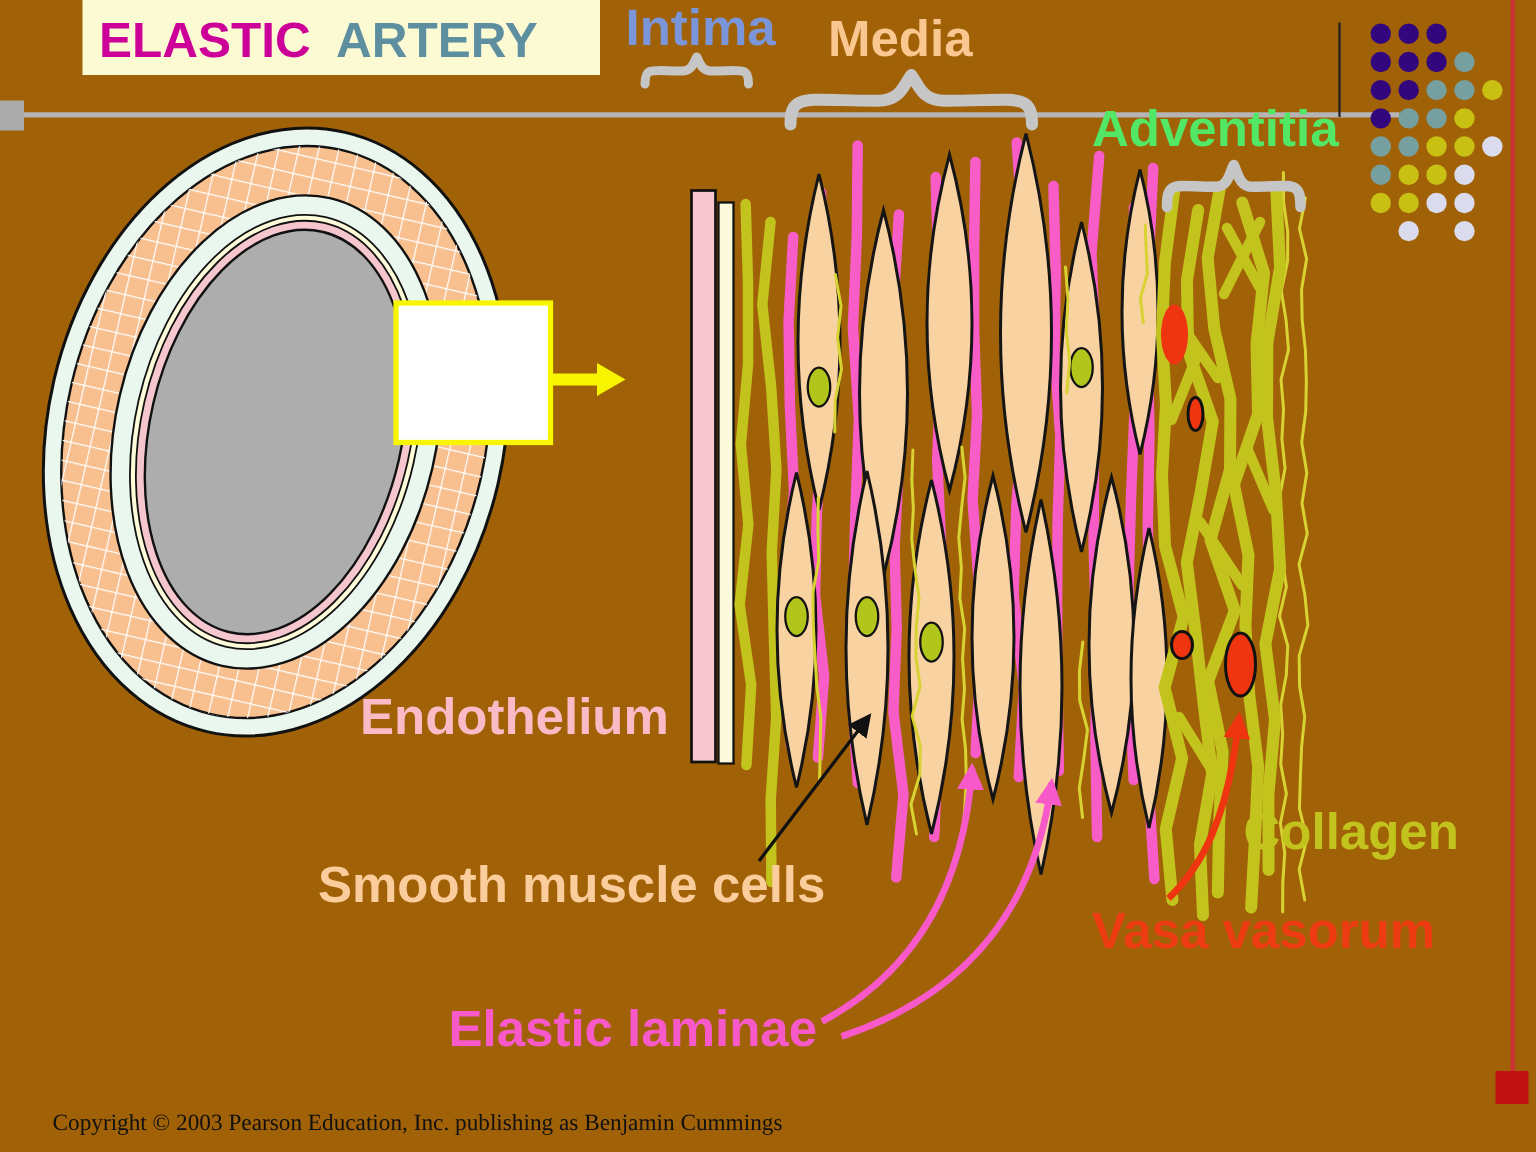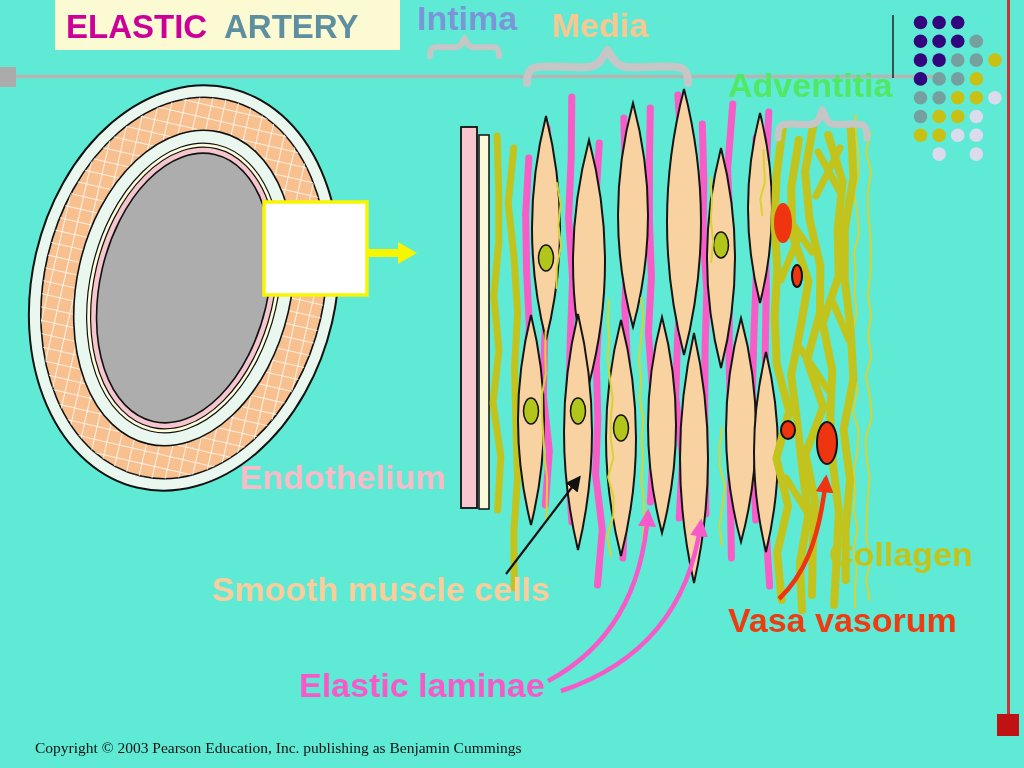--- a/index.html
+++ b/index.html
@@ -1,16 +1,16 @@
 <!DOCTYPE html>
 <html><head>
 <meta charset="utf-8">
 <style>
   html,body{margin:0;padding:0;background:#fff;}
-  .slide{position:relative;width:1024px;height:768px;background:#5eead4;overflow:hidden;}
+  .slide{position:relative;width:1024px;height:768px;background:#a16207;overflow:hidden;}
   svg{position:absolute;left:0;top:0;}
   text{font-family:"Liberation Sans", sans-serif;}
   .lbl{font-weight:bold;font-size:34px;}
   .ttl{font-weight:bold;font-size:33px;}
   .cpy{font-family:"Liberation Serif", serif;font-size:15.5px;fill:#111;}
 </style>
 </head>
 <body>
 
 <div class="slide">

